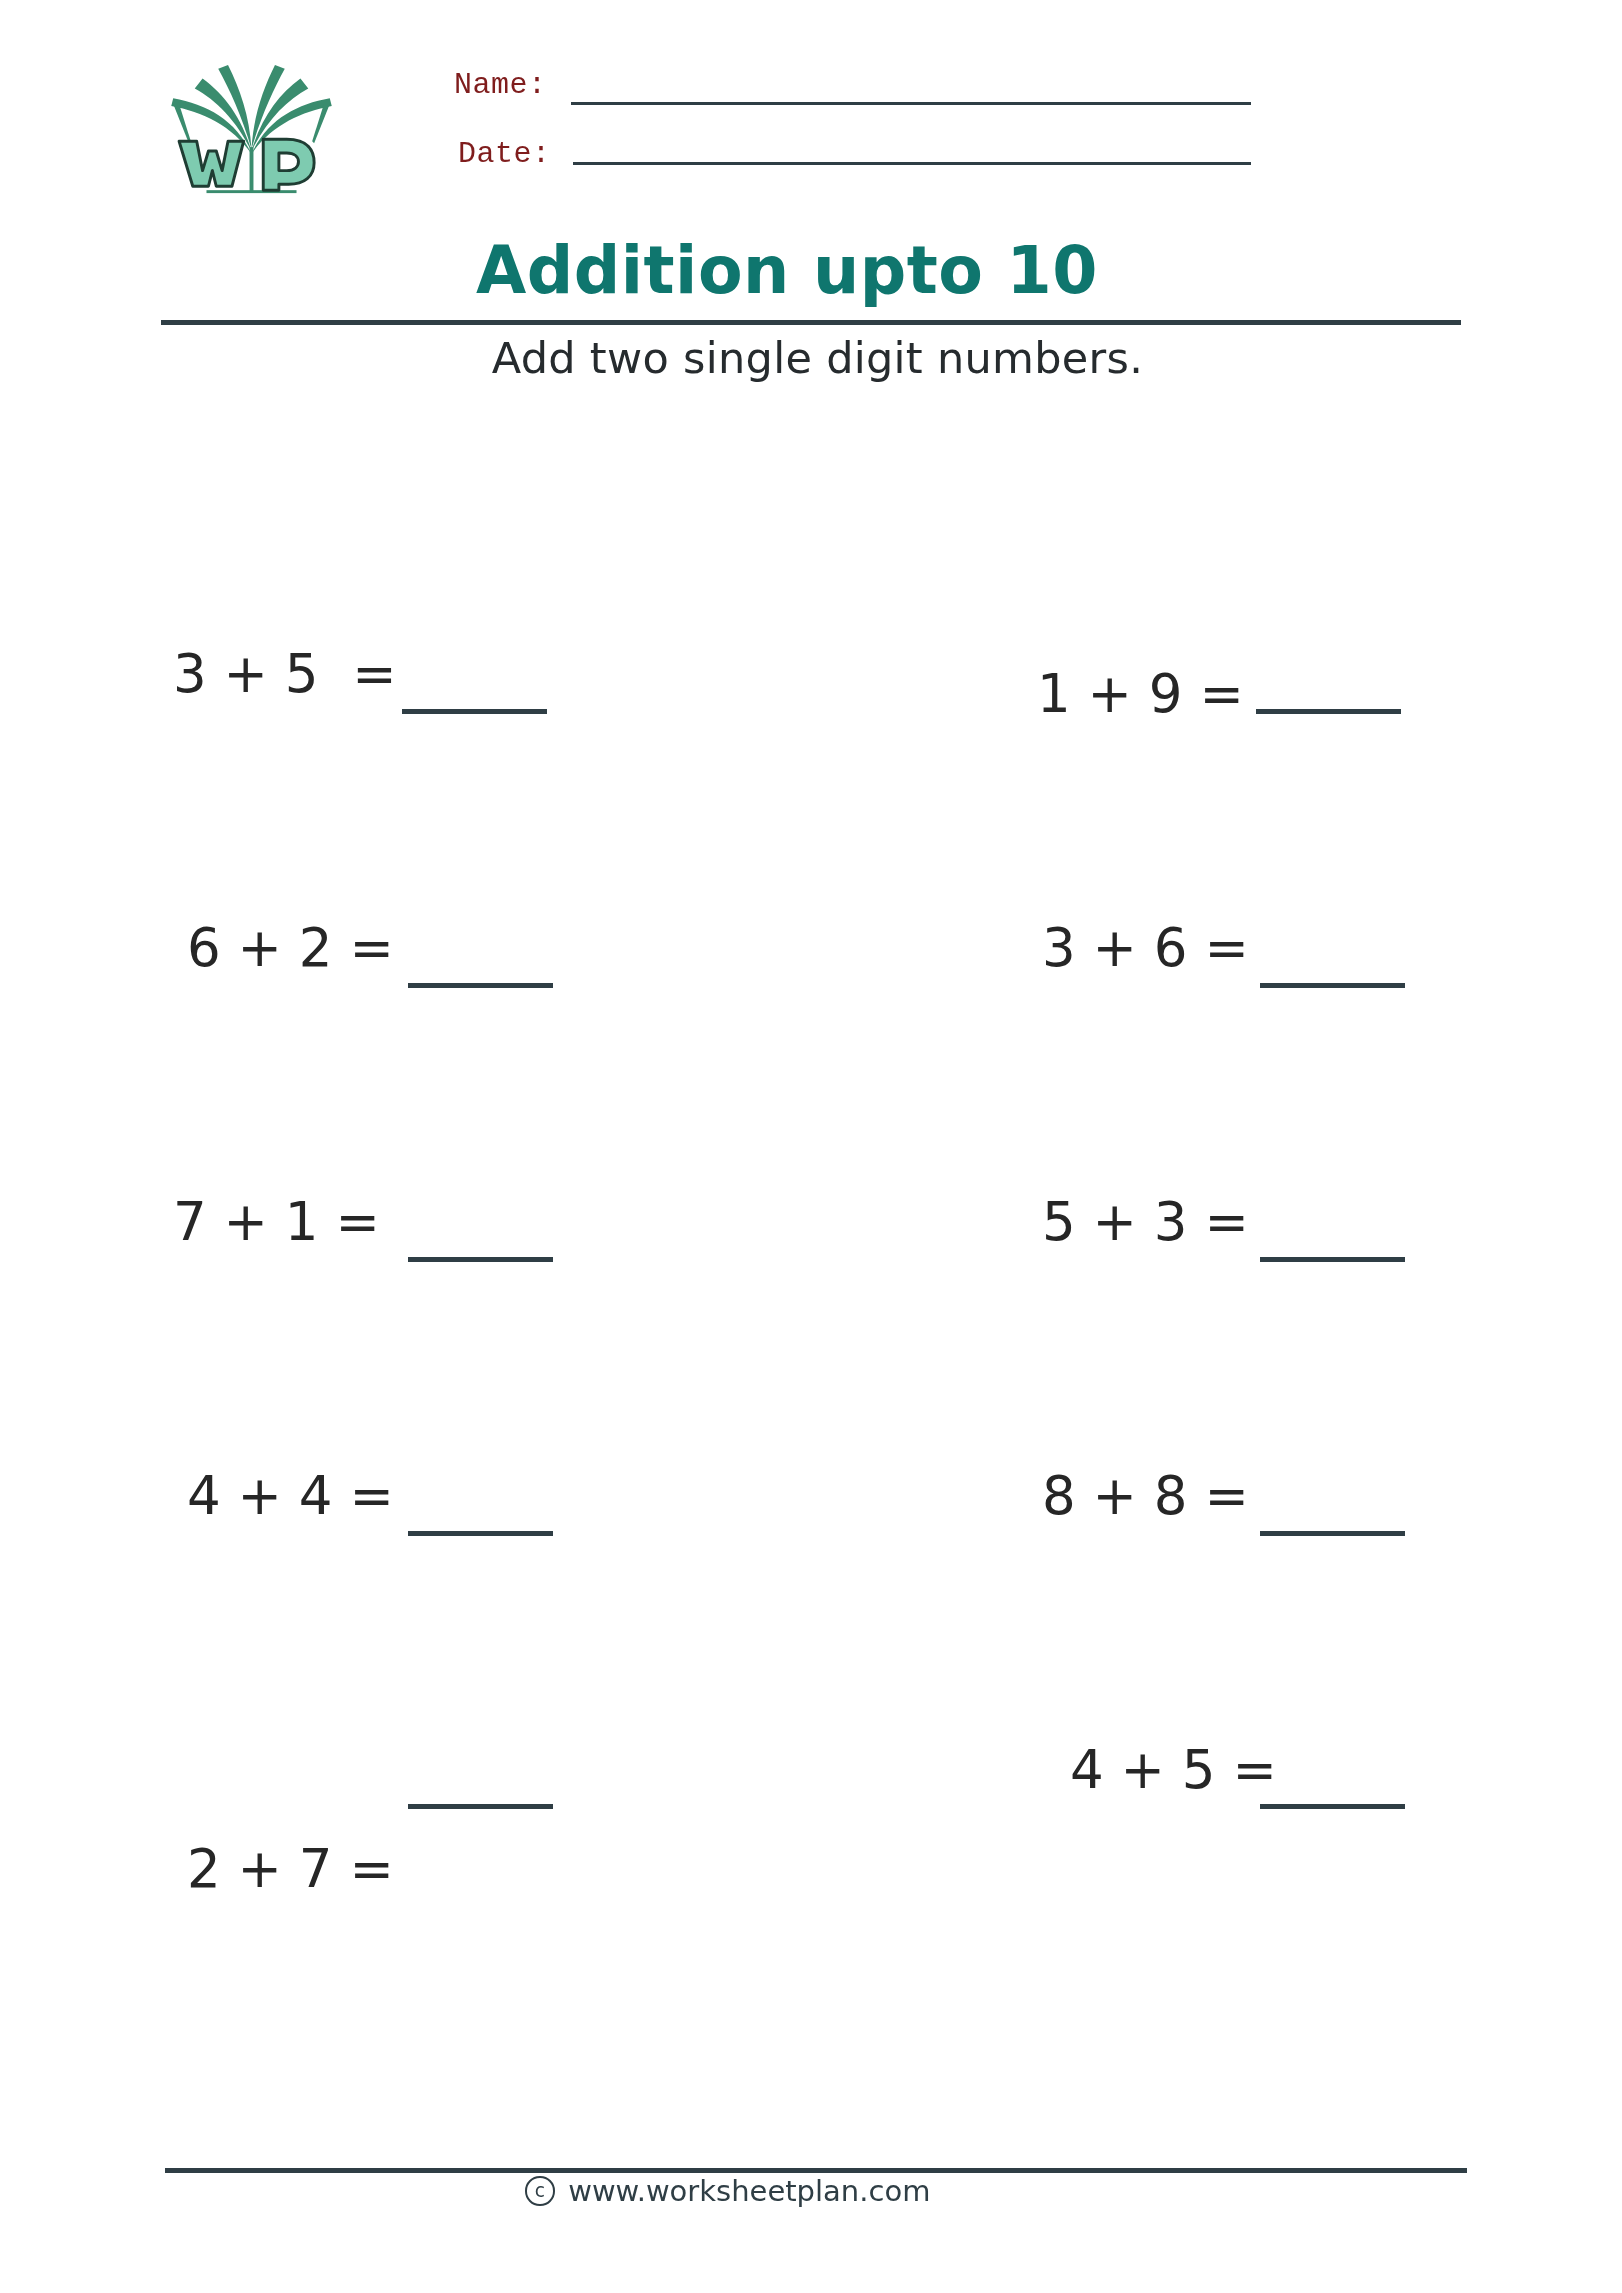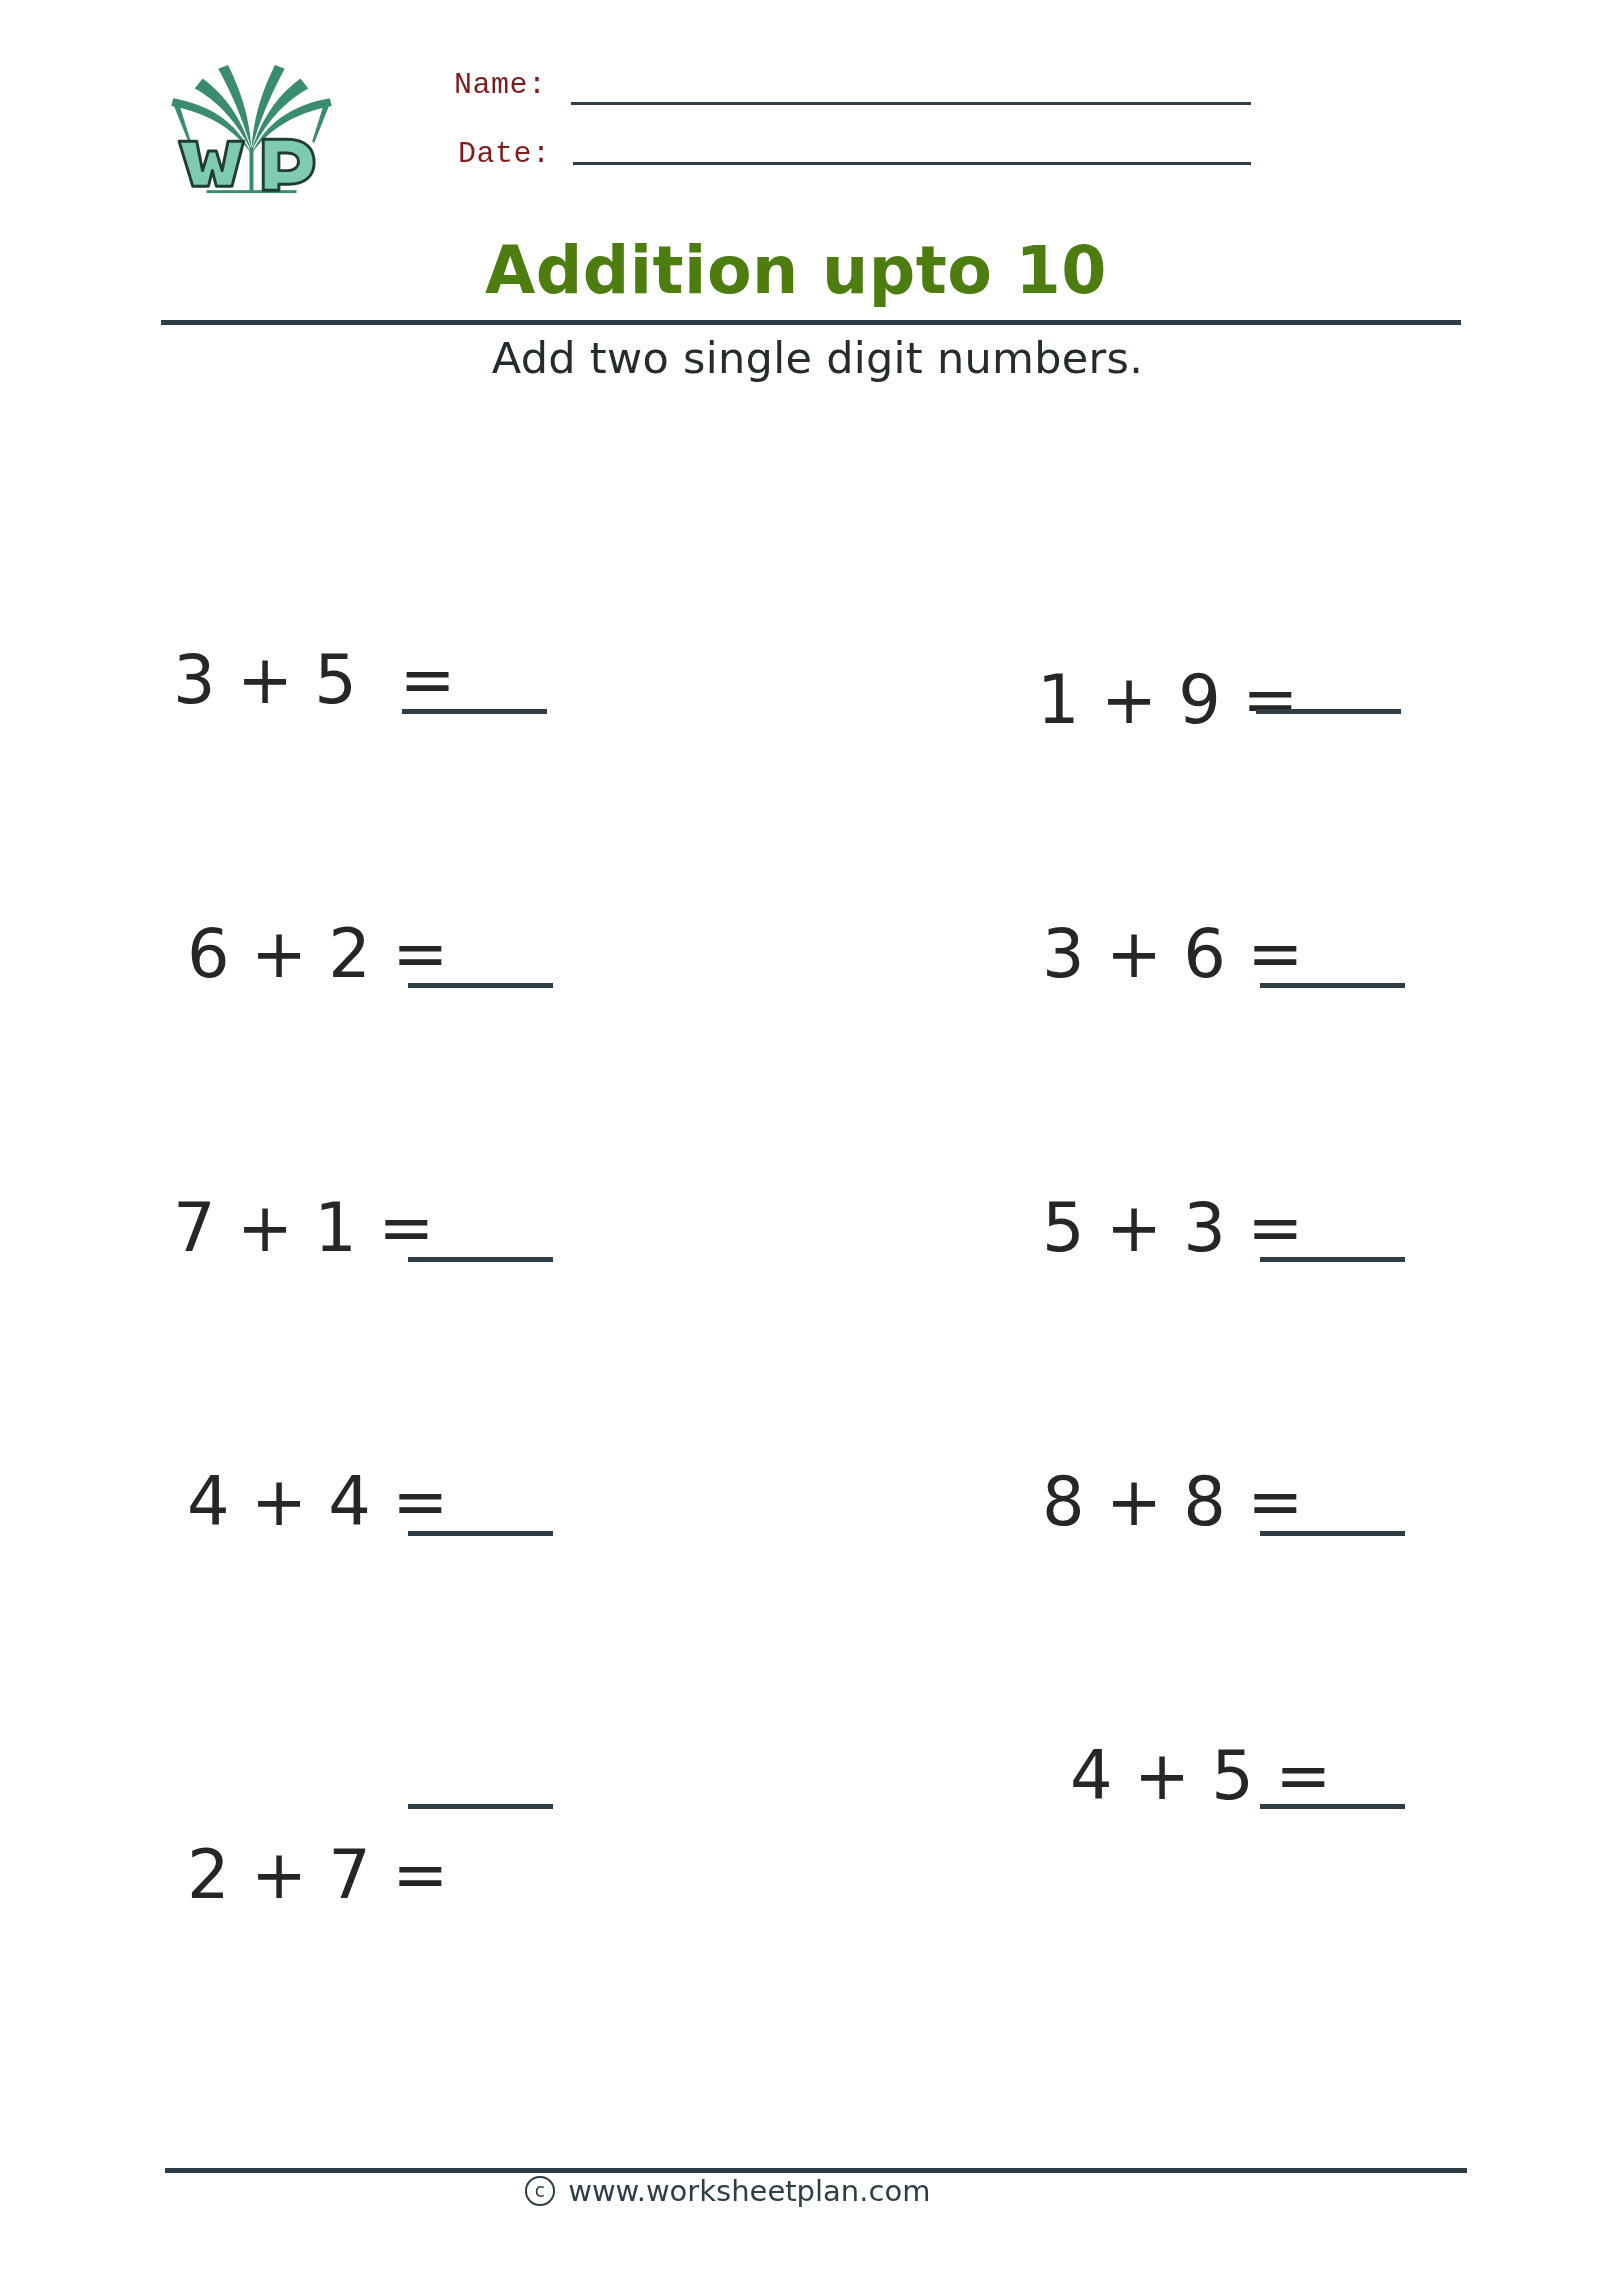--- a/index.html
+++ b/index.html
@@ -7,26 +7,26 @@
   .abs { position: absolute; }
 
   
   #logo { left: 167px; top: 61px; width: 169px; height: 137px; }
 
   
   .field-label { font-family: Liberation Mono, monospace; font-size: 30px; color: #7f1d1d; letter-spacing: 0.5px; }
   .field-line { height: 2.9px; background: #2f3e45; }
 
   
-  #title { left: 17px; width: 1558px; top: 233px; text-align: center; font-family: "DejaVu Sans", sans-serif; font-weight: bold; font-size: 65px; color: #4d7c0f; letter-spacing: 0.5px; }
+  #title { left: 8px; width: 1558px; top: 233px; text-align: center; font-family: "DejaVu Sans", sans-serif; font-weight: bold; font-size: 65px; color: #0f766e; letter-spacing: 0.5px; }
   #title-rule { left: 161px; top: 320px; width: 1300px; height: 4.9px; background: #2f3e45; }
   #subtitle { left: 0; width: 1635px; top: 333px; text-align: center; font-family: "DejaVu Sans", sans-serif; font-size: 43px; color: #262b2e; letter-spacing: 0.3px; }
 
   
-  .problem { font-family: "DejaVu Sans", sans-serif; font-size: 67px; color: #262626; white-space: pre; line-height: 1; }
+  .problem { font-family: "DejaVu Sans", sans-serif; font-size: 53px; color: #262626; white-space: pre; line-height: 1; }
   .blank { height: 4.9px; background: #2f3e45; width: 145px; }
 
   
   #footer-rule { left: 165px; top: 2168px; width: 1302px; height: 4.9px; background: #2f3e45; }
   #footer { left: 525px; top: 2174px; font-family: "DejaVu Sans", sans-serif; font-size: 29px; color: #2f3e45; white-space: nowrap; }
   #copyright-icon { display: inline-block; width: 25.5px; height: 25.5px; border: 2.5px solid #2f3e45; border-radius: 50%; text-align: center; font-size: 18.6px; line-height: 25.5px; vertical-align: middle; margin-right: 13.7px; position: relative; top: -2px; }
 </style>
 </head>
 <body>
 

